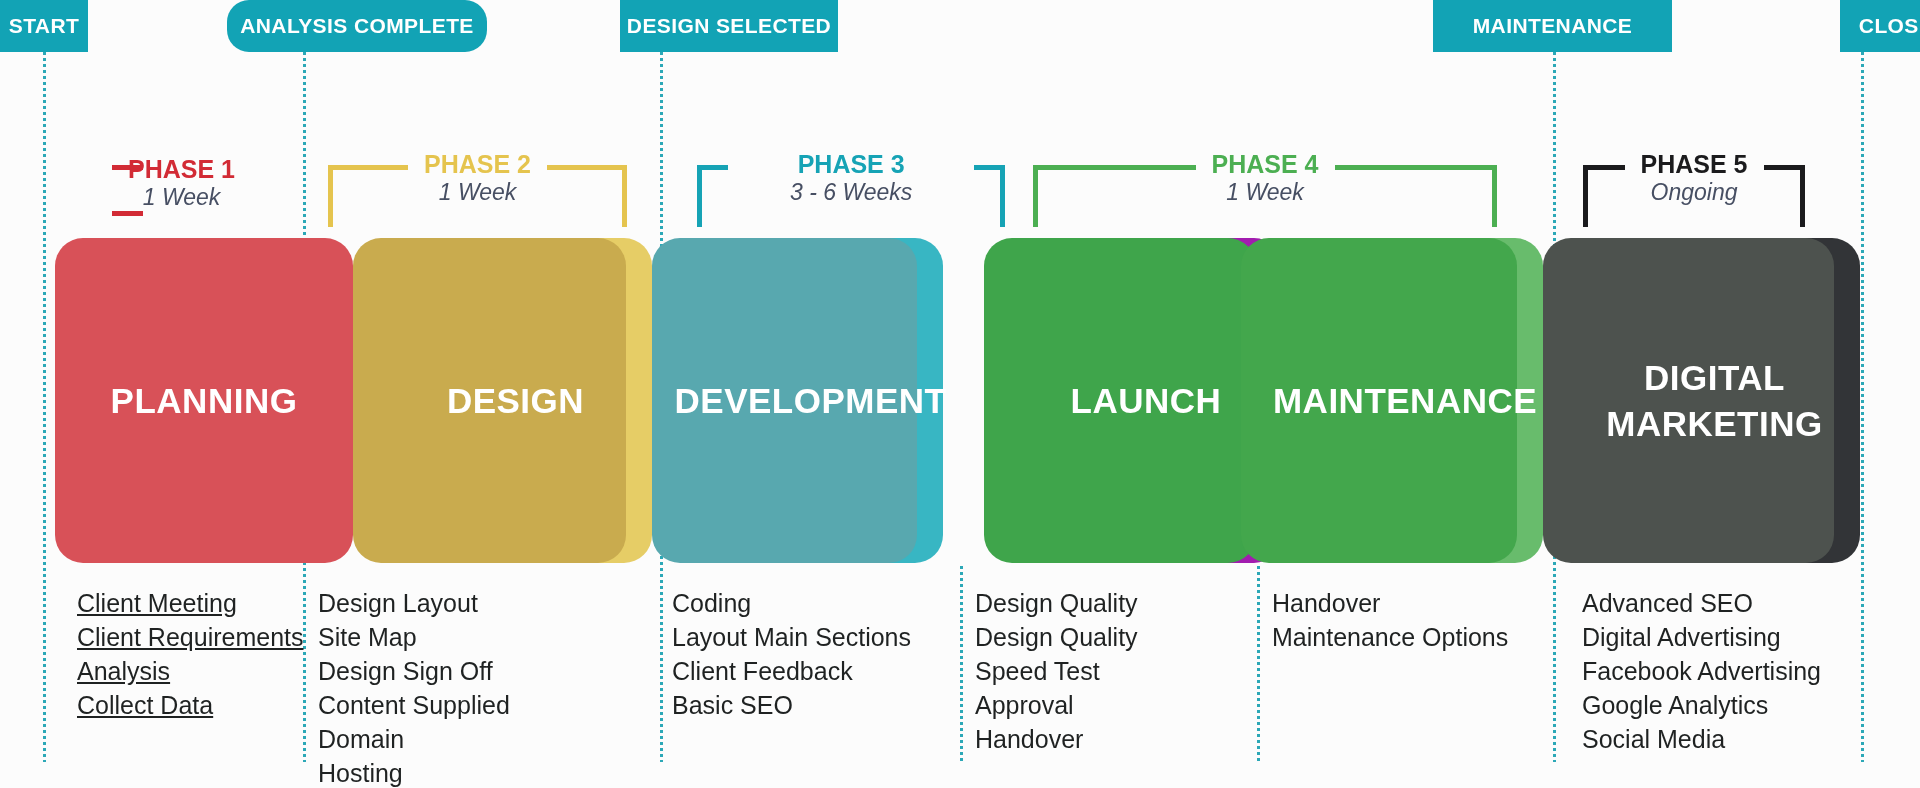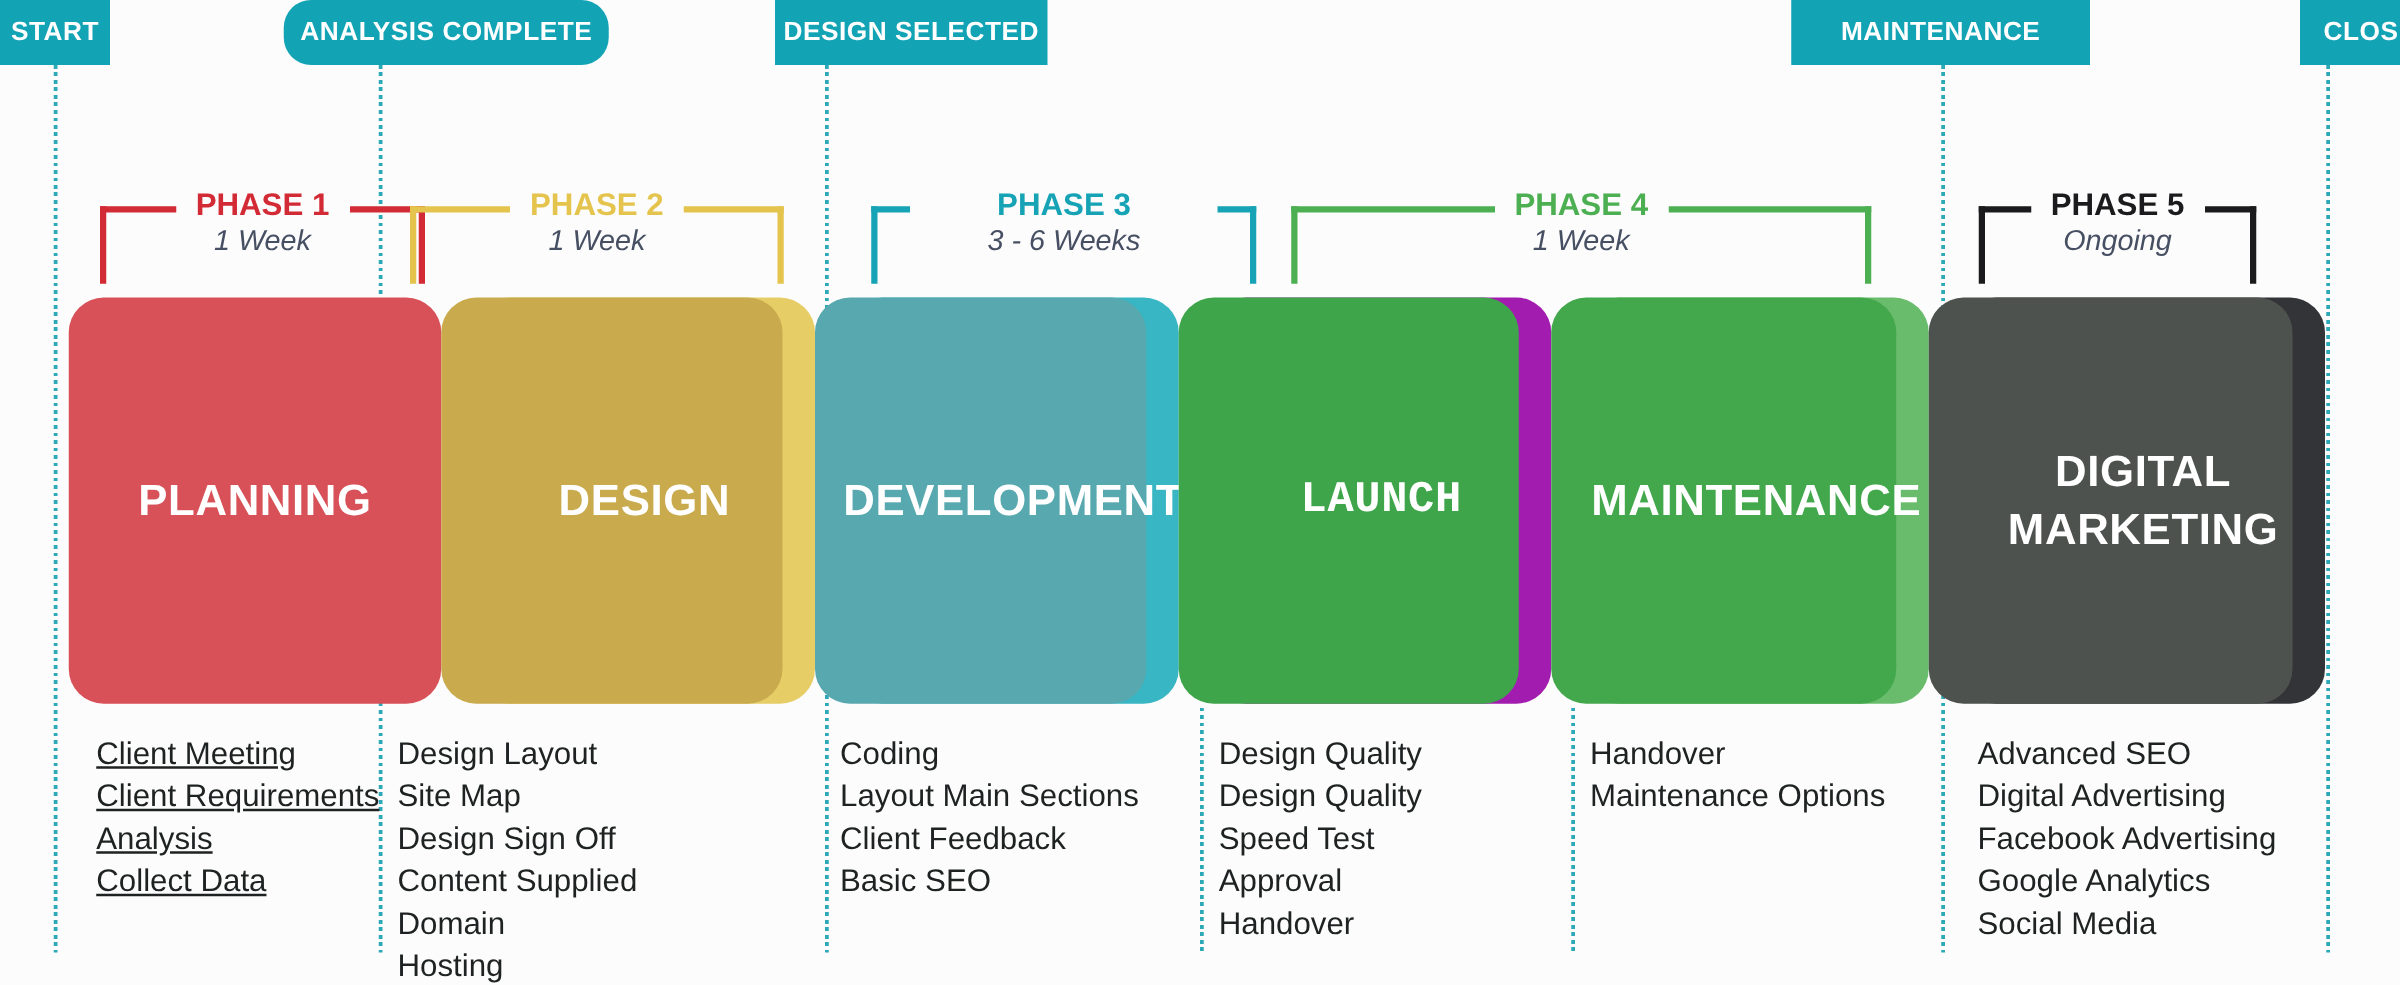--- a/index.html
+++ b/index.html
@@ -29,42 +29,42 @@
   .v6{left:1257px;}
 
   
   .bracket{position:absolute;top:165px;display:flex;align-items:flex-start;z-index:2;}
   .arm{flex:1;height:57px;border-top:5px solid;min-width:26px;}
   .arm.left{border-left:5px solid;}
   .arm.right{border-right:5px solid;}
   .plabel{margin-top:-16px;text-align:center;padding:0 16px;white-space:nowrap;}
   .pname{font-size:25px;font-weight:bold;line-height:30px;}
   .pdur{font-size:23px;font-style:italic;color:#474f63;line-height:27px;}
-  .b0{left:80px;width:260px;}
+  .b0{left:112px;width:260px;flex-direction:column;}
   .b1{left:328px;width:299px;}
   .b2{left:697px;width:231px;gap:46px;}
   .b3{left:1005px;width:464px;margin-left:28px;}
   .b4{left:1583px;width:222px;}
   .b0 .arm{border-color:#d22b35;} .b0 .pname{color:#d22b35;}
   .b1 .arm{border-color:#e5c44e;} .b1 .pname{color:#e5c44e;}
   .b2 .arm{border-color:#16a3b5;} .b2 .pname{color:#16a3b5;}
   .b3 .arm{border-color:#4caf52;} .b3 .pname{color:#4caf52;}
   .b4 .arm{border-color:#1b1b1d;} .b4 .pname{color:#1b1b1d;}
 
   
   .stage{position:absolute;top:238px;height:325px;border-radius:28px;}
   .stage::before{content:"";position:absolute;top:0;left:-26px;width:100%;height:100%;
                  border-radius:28px;background:var(--sh,transparent);z-index:-1;}
   .stage-title{position:absolute;top:0;left:0;right:0;bottom:0;padding:0 12px;
                display:flex;align-items:center;justify-content:center;text-align:center;
                color:#fff;font-weight:bold;font-size:35px;line-height:1.3;letter-spacing:.5px;}
   .s0{left:55px;width:298px;background:#d85158;z-index:1;}
   .s1{left:379px;width:273px;background:#e6cd66;--sh:#c9ab4e;z-index:2;}
   .s2{left:678px;width:265px;background:#38b6c3;--sh:#58a8af;z-index:3;}
-  .s3{left:969px;width:272px;background:#a21caf;--sh:#3fa54b;z-index:4;font-family:Liberation Mono, monospace;}
+  .s3{left:1010px;width:272px;background:#a21caf;--sh:#3fa54b;z-index:4;}
   .s4{left:1267px;width:276px;background:#68bc6c;--sh:#43a74c;z-index:5;}
   .s5{left:1569px;width:291px;background:#323437;--sh:#4d524e;z-index:6;}
 
   
   .list{position:absolute;top:586px;font-size:25px;line-height:34px;color:#1f2222;z-index:7;}
   .l0{left:77px;text-decoration:underline;}
   .l1{left:318px;}
   .l2{left:672px;}
   .l3{left:975px;}
   .l4{left:1272px;}

